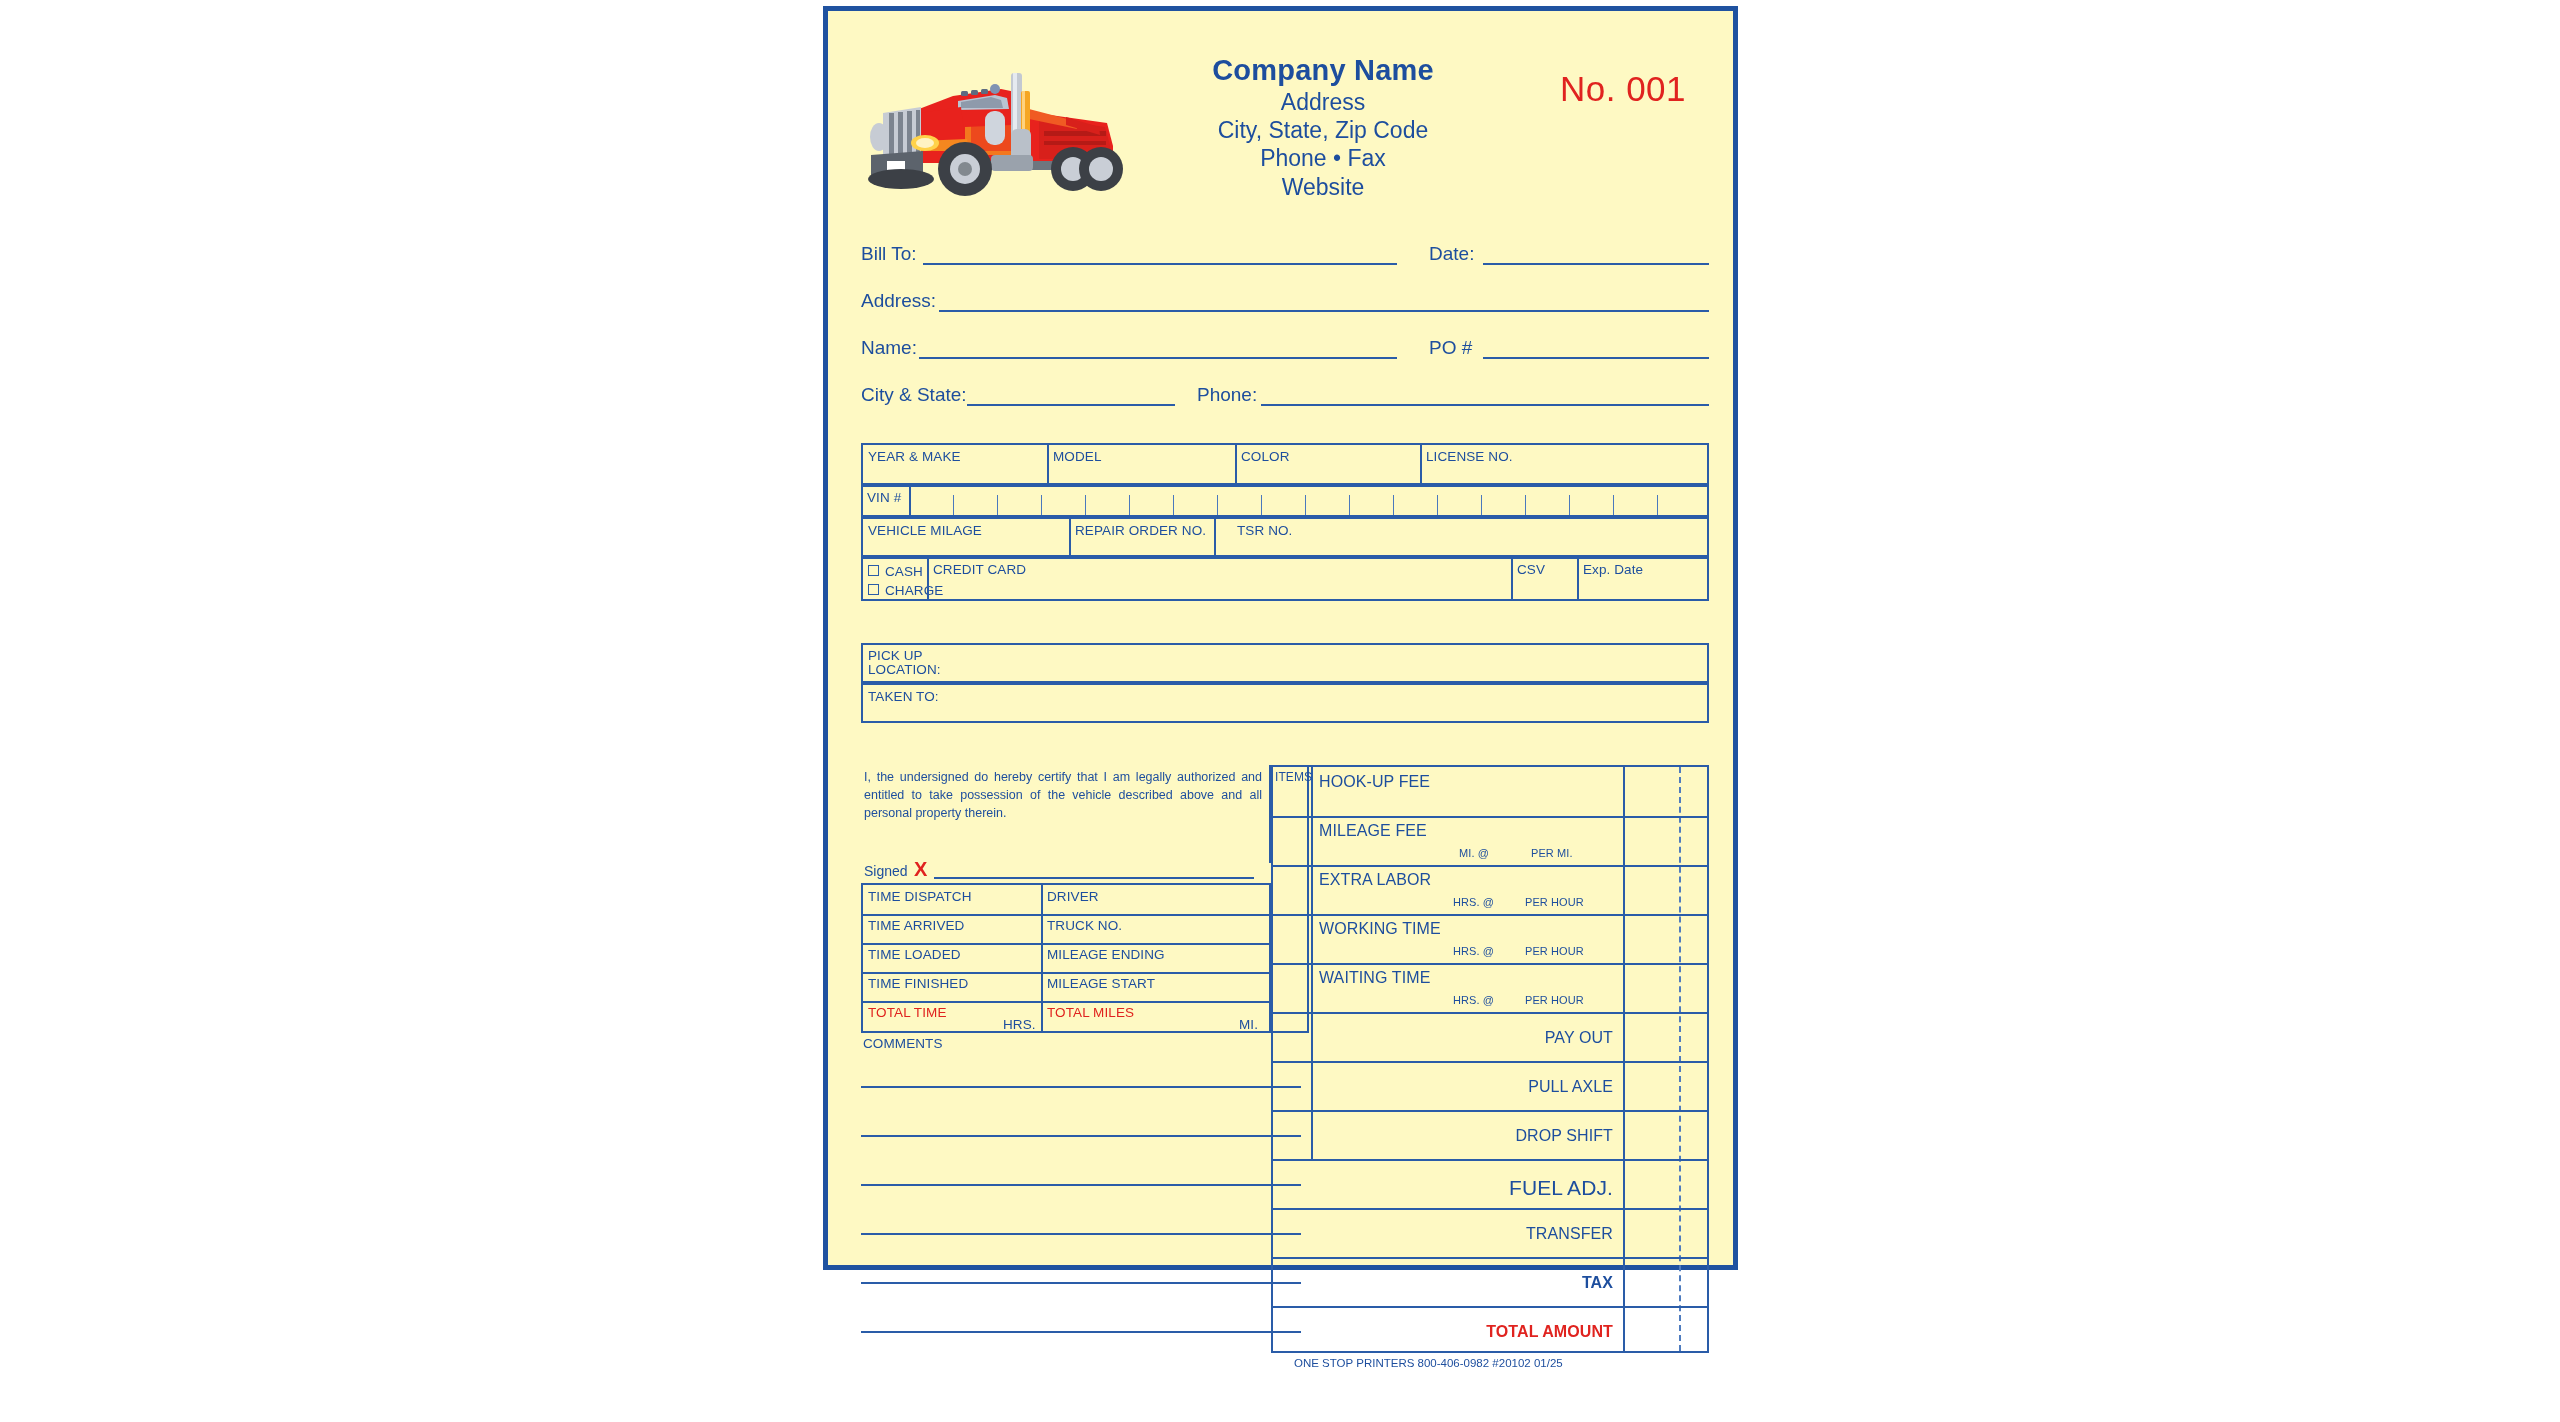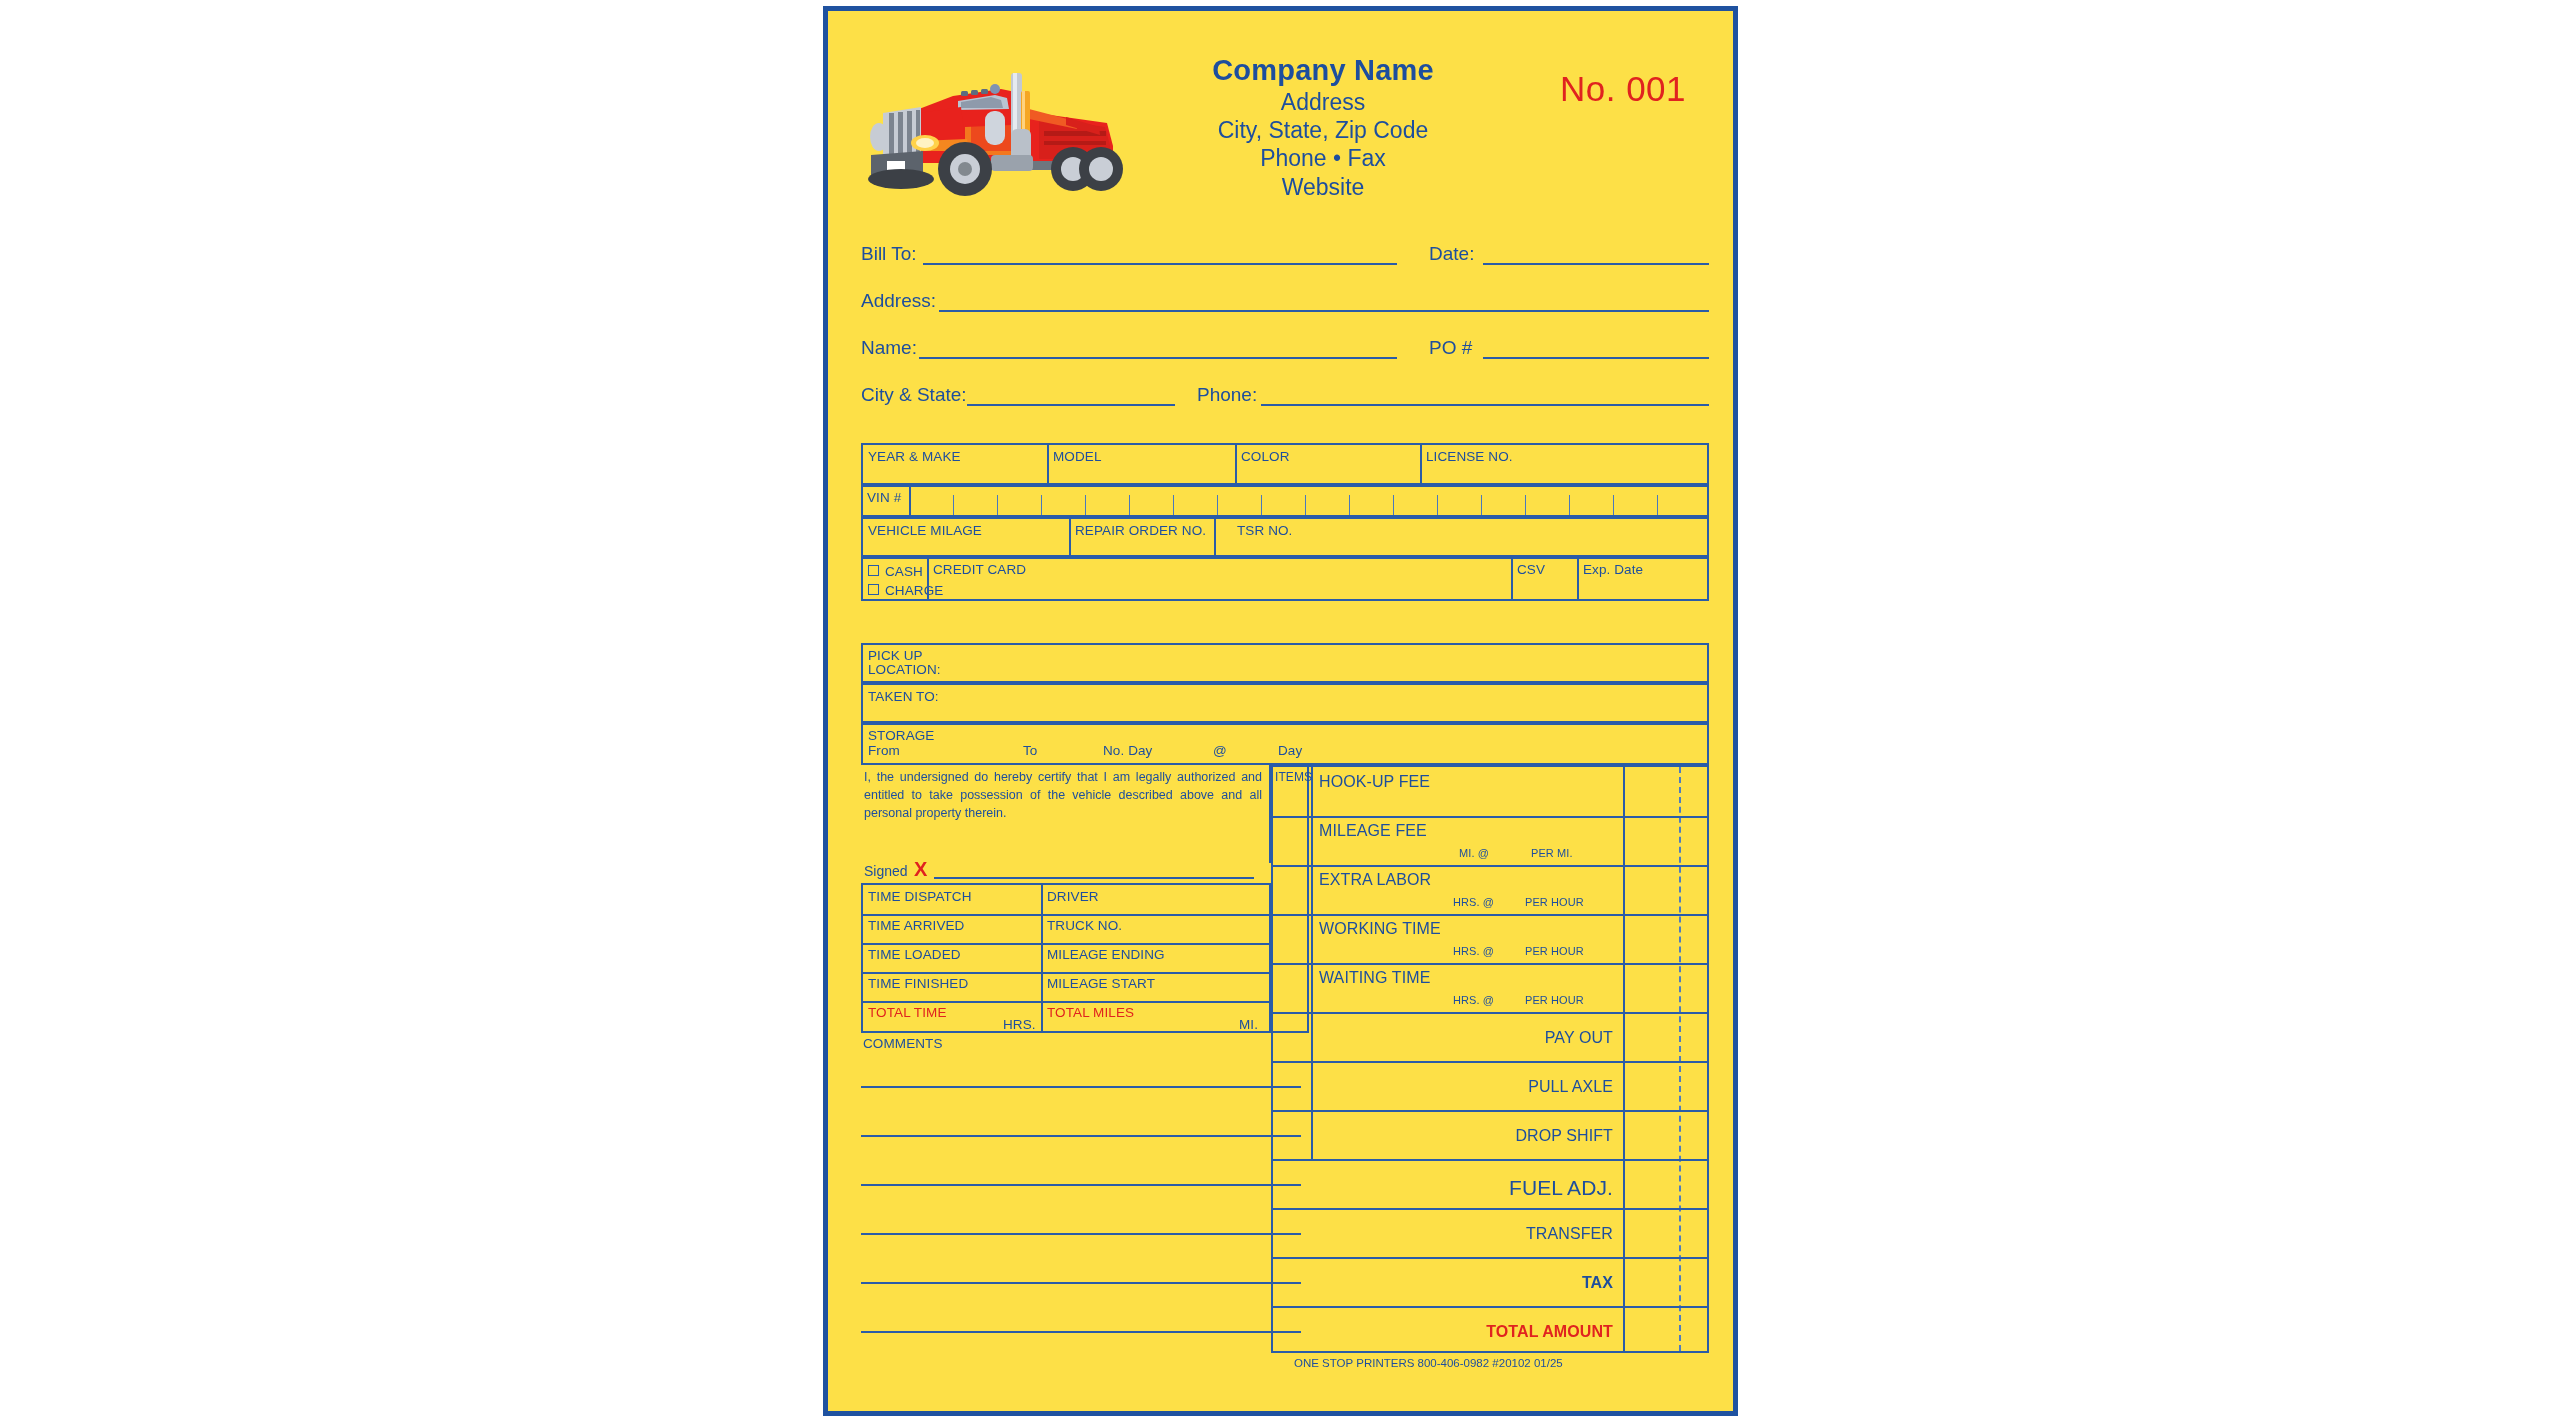--- a/index.html
+++ b/index.html
@@ -7,22 +7,22 @@
 
   :root{
     --blue:#1a4d9c;
     --ink:#1d4e9e;
     --line:#2a5ca8;
     --red:#e0231f;
     --thin:#4a79bd;
   }
 
   #page{
-    position:absolute; left:823px; top:6px; width:915px; height:1410px;
-    border:5px solid #1f52a0; background:#fde047; box-sizing:border-box;
+    position:absolute; left:823px; top:6px; width:915px; height:1264px;
+    border:5px solid #1f52a0; background:#fef9c3; box-sizing:border-box;
   }
   #inner{position:absolute; left:0; top:0; right:0; bottom:0;}
 
   
   #header{position:absolute; left:0; top:0; width:100%; height:165px;}
   #truck{position:absolute; left:33px; top:40px; width:290px; height:155px;}
   #company-block{position:absolute; left:330px; top:42px; width:330px; text-align:center; color:var(--ink); line-height:1.22;}
   #company-name{font-size:29px; font-weight:bold; letter-spacing:.2px;}
   .co-line{font-size:23px;}
   #invoice-no{position:absolute; left:700px; top:58px; width:190px; text-align:center; color:var(--red); font-size:35px; letter-spacing:.5px;}
@@ -222,28 +222,20 @@
 
   <div class="box" style="left:33px; top:632px; width:848px; height:40px;">
     <span class="cellLabel" style="left:5px; top:3px;">PICK UP</span>
     <span class="cellLabel" style="left:5px; top:17px;">LOCATION:</span>
   </div>
 
   <div class="box" style="left:33px; top:672px; width:848px; height:40px;">
     <span class="cellLabel" style="left:5px; top:4px;">TAKEN TO:</span>
   </div>
 
-  <div class="box" style="left:33px; top:712px; width:848px; height:42px;">
-    <span class="cellLabel" style="left:5px; top:3px;">STORAGE</span>
-    <span class="cellLabel" style="left:5px; top:18px;">From</span>
-    <span class="cellLabel" style="left:160px; top:18px;">To</span>
-    <span class="cellLabel" style="left:240px; top:18px;">No. Day</span>
-    <span class="cellLabel" style="left:350px; top:18px;">@</span>
-    <span class="cellLabel" style="left:415px; top:18px;">Day</span>
-  </div>
 
   <div class="box" style="left:33px; top:754px; width:410px; height:98px; border-top:none; border-bottom:none; border-left:none; border-right:2px solid var(--line);">
   </div>
   <div style="position:absolute; left:36px; top:758px; width:398px; color:var(--ink); font-size:12.5px; line-height:1.42; text-align:justify;">I, the undersigned do hereby certify that I am legally authorized and entitled to take possession of the vehicle described above and all personal property therein.</div>
 
   <div style="position:absolute; left:36px; top:848px; width:404px; height:24px;">
     <span style="position:absolute; left:0; top:4px; color:var(--ink); font-size:14px;">Signed</span>
     <span style="position:absolute; left:50px; top:-1px; color:var(--red); font-size:20px; font-weight:bold;">X</span>
     <span style="position:absolute; left:70px; top:2px; width:320px; height:16px; border-bottom:2px solid var(--line);"></span>
   </div>

